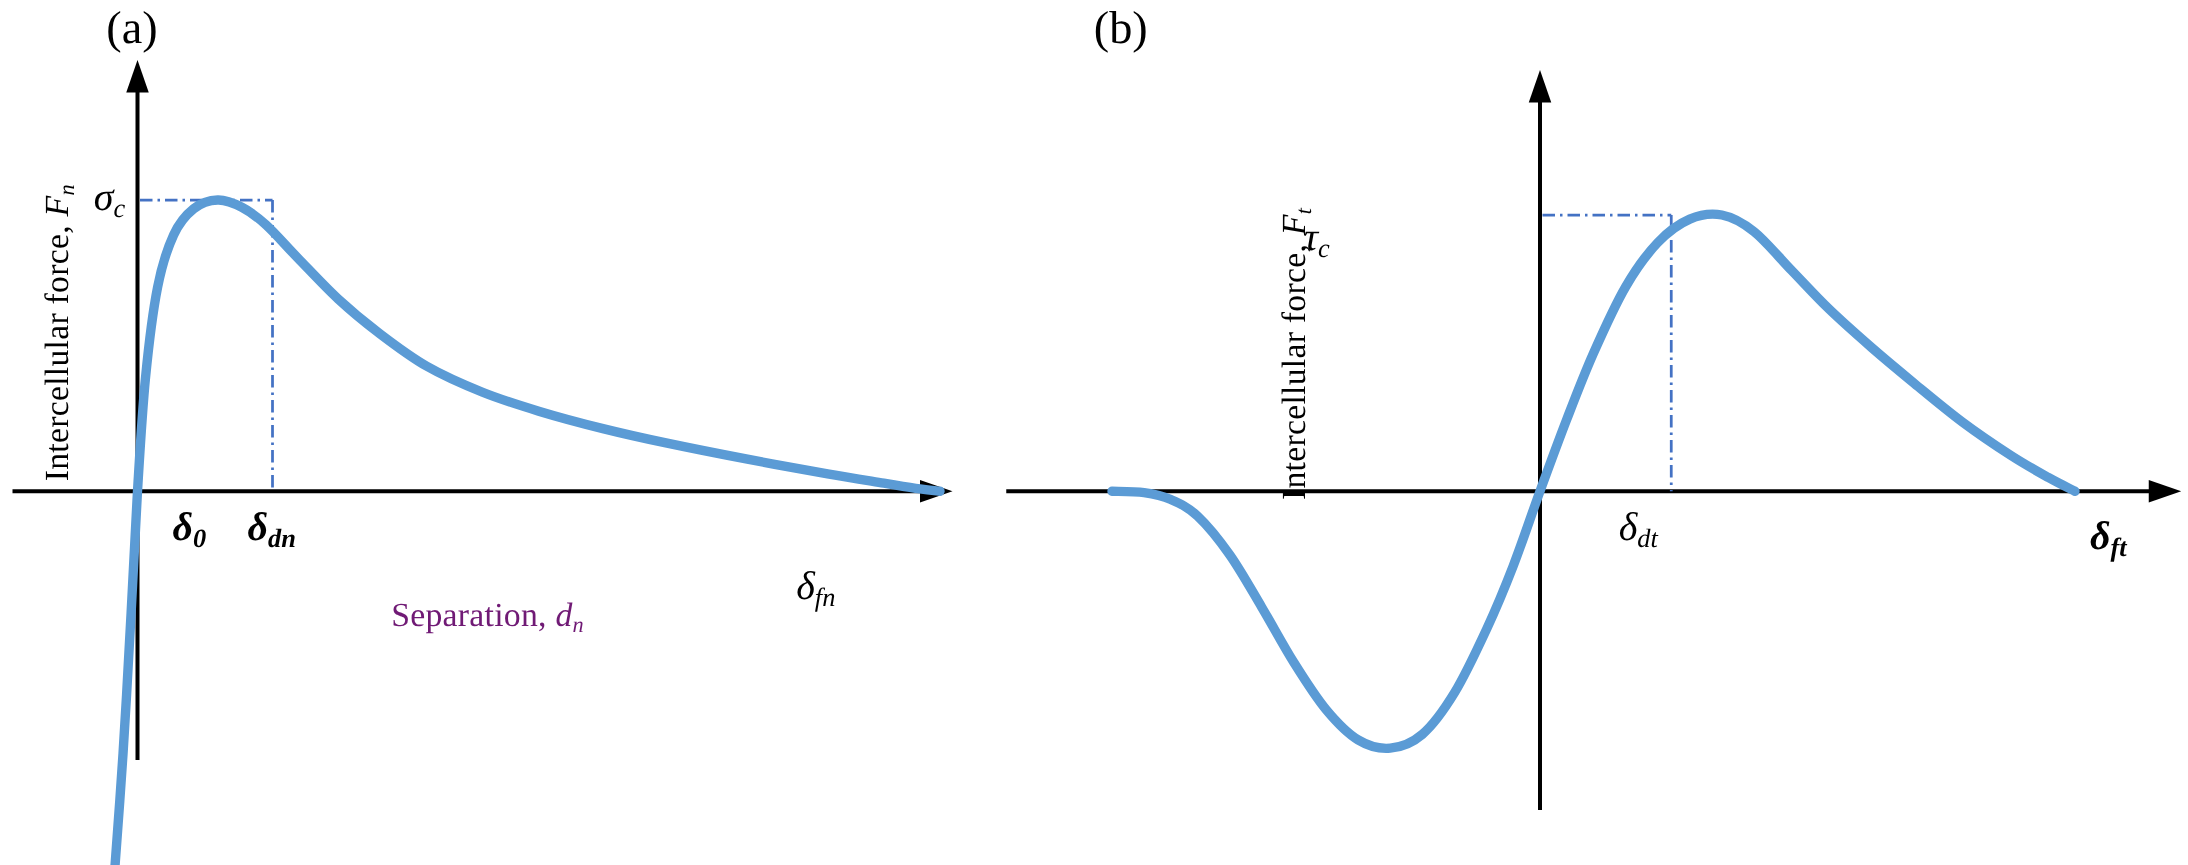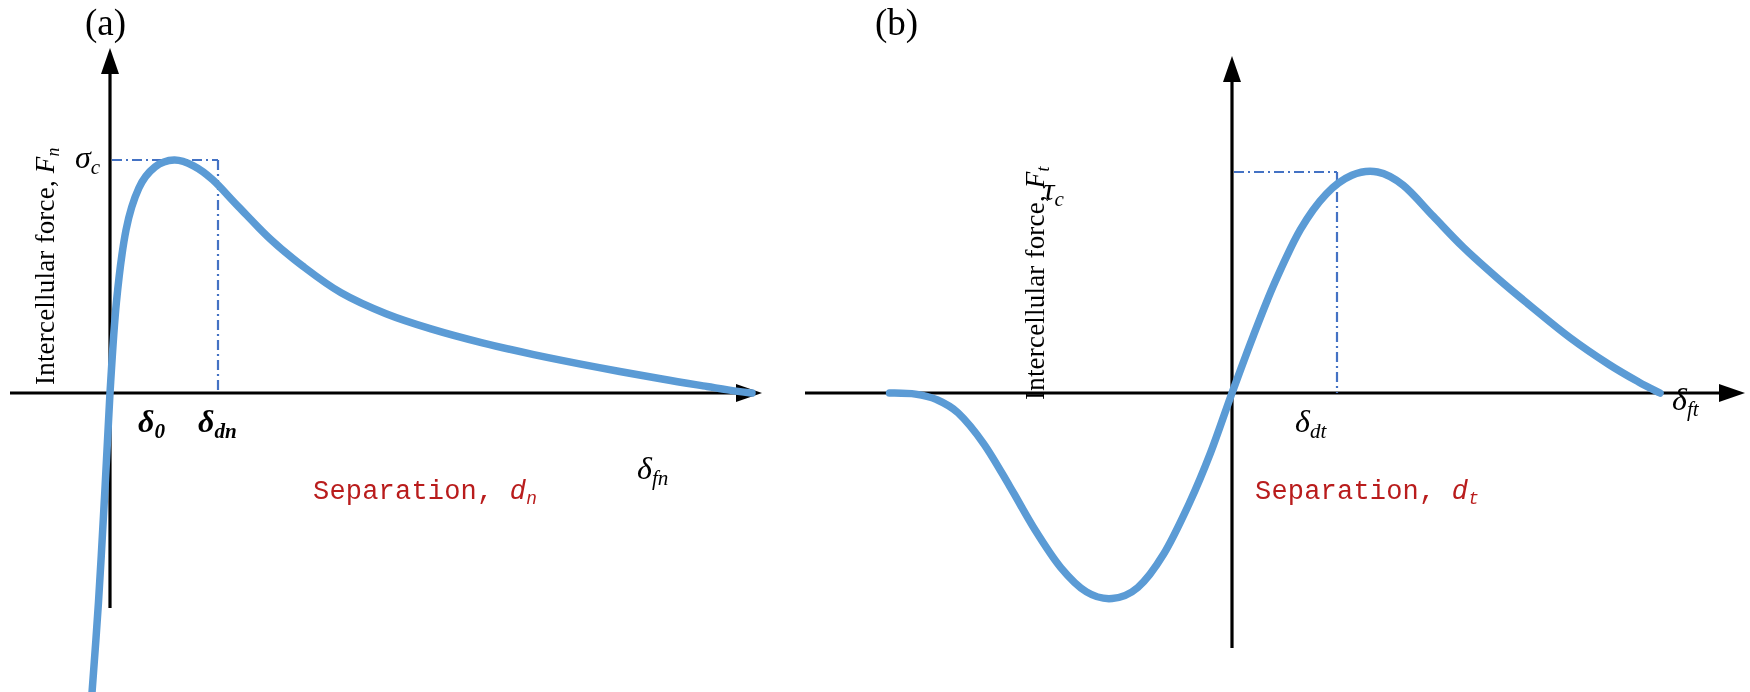--- a/index.html
+++ b/index.html
@@ -44,23 +44,23 @@
     white-space: nowrap;
     transform-origin: 0 0;
     transform: rotate(-90deg);
     letter-spacing: 0.2px;
   }
   #ylabel-a { left: 30px; top: 385px; }
   #ylabel-b { left: 1020px; top: 400px; }
 
   .axis-title-x {
     position: absolute;
-    font-family: Liberation Mono, monospace;
+    font-family: Liberation Serif, serif;
     font-size: 27px;
-    color: #b91c1c;
+    color: #701a75;
     white-space: nowrap;
     letter-spacing: 0.2px;
   }
   #xlabel-a { left: 313px; top: 477px; }
   #xlabel-b { left: 1255px; top: 477px; }
 
   .tick-label {
     position: absolute;
     font-family: "Liberation Serif", serif;
     font-style: italic;
@@ -75,21 +75,21 @@
     font-style: italic;
   }
 
   #lab-sigma-c { left: 55px; top: 141px; margin-left: 20px; }
   #lab-delta0  { left: 138px; top: 405px; font-weight: bold; }
   #lab-deltadn { left: 198px; top: 405px; font-weight: bold; }
   #lab-deltafn { left: 637px; top: 405px; margin-top: 47px; }
 
   #lab-tau-c   { left: 1043px; top: 173px; }
   #lab-deltadt { left: 1295px; top: 405px; }
-  #lab-deltaft { left: 1672px; top: 383px; }
+  #lab-deltaft { left: 1672px; top: 412px; font-weight: bold; }
 
   svg.plot {
     position: absolute;
     left: 0;
     top: 0;
     width: 1750px;
     height: 692px;
   }
 </style>
 </head>
@@ -112,21 +112,20 @@
   <div class="tick-label" id="lab-deltadn"><span>δ</span><span class="sub">dn</span></div>
 
   <div class="tick-label" id="lab-deltafn"><span>δ</span><span class="sub">fn</span></div>
 
   <div class="panel" id="panel-b"></div>
 
   <div class="panel-label" id="panel-b-label">(b)</div>
 
   <div class="axis-title-y" id="ylabel-b"><span>Intercellular force, </span><i>F</i><span class="sub">t</span></div>
 
-  <div class="axis-title-x" id="xlabel-b"><span>Separation, </span><i>d</i><span class="sub">t</span></div>
 
   <div class="tick-label" id="lab-tau-c"><span>τ</span><span class="sub">c</span></div>
 
   <div class="tick-label" id="lab-deltadt"><span>δ</span><span class="sub">dt</span></div>
 
   <div class="tick-label" id="lab-deltaft"><span>δ</span><span class="sub">ft</span></div>
 
   <svg class="plot" id="plot-svg" viewBox="0 0 1750 692">
     <defs>
       <marker id="arrowhead" markerWidth="11" markerHeight="9" refX="10.5" refY="4.5" orient="auto" markerUnits="userSpaceOnUse">

